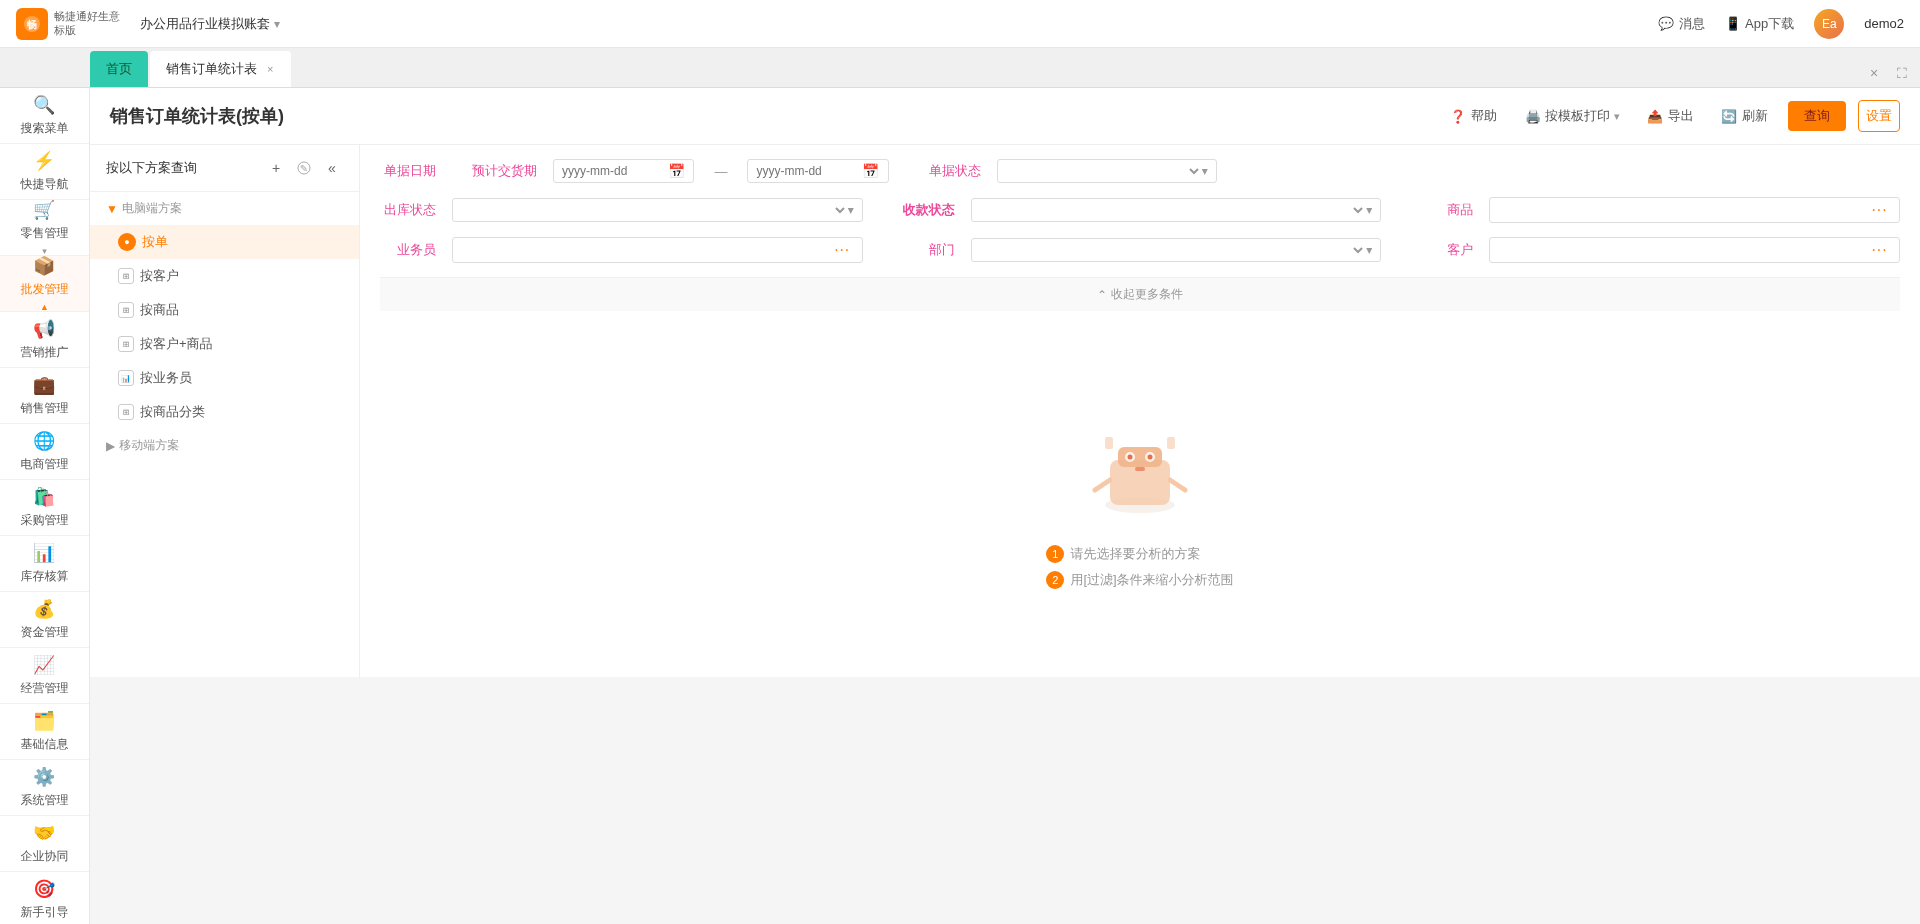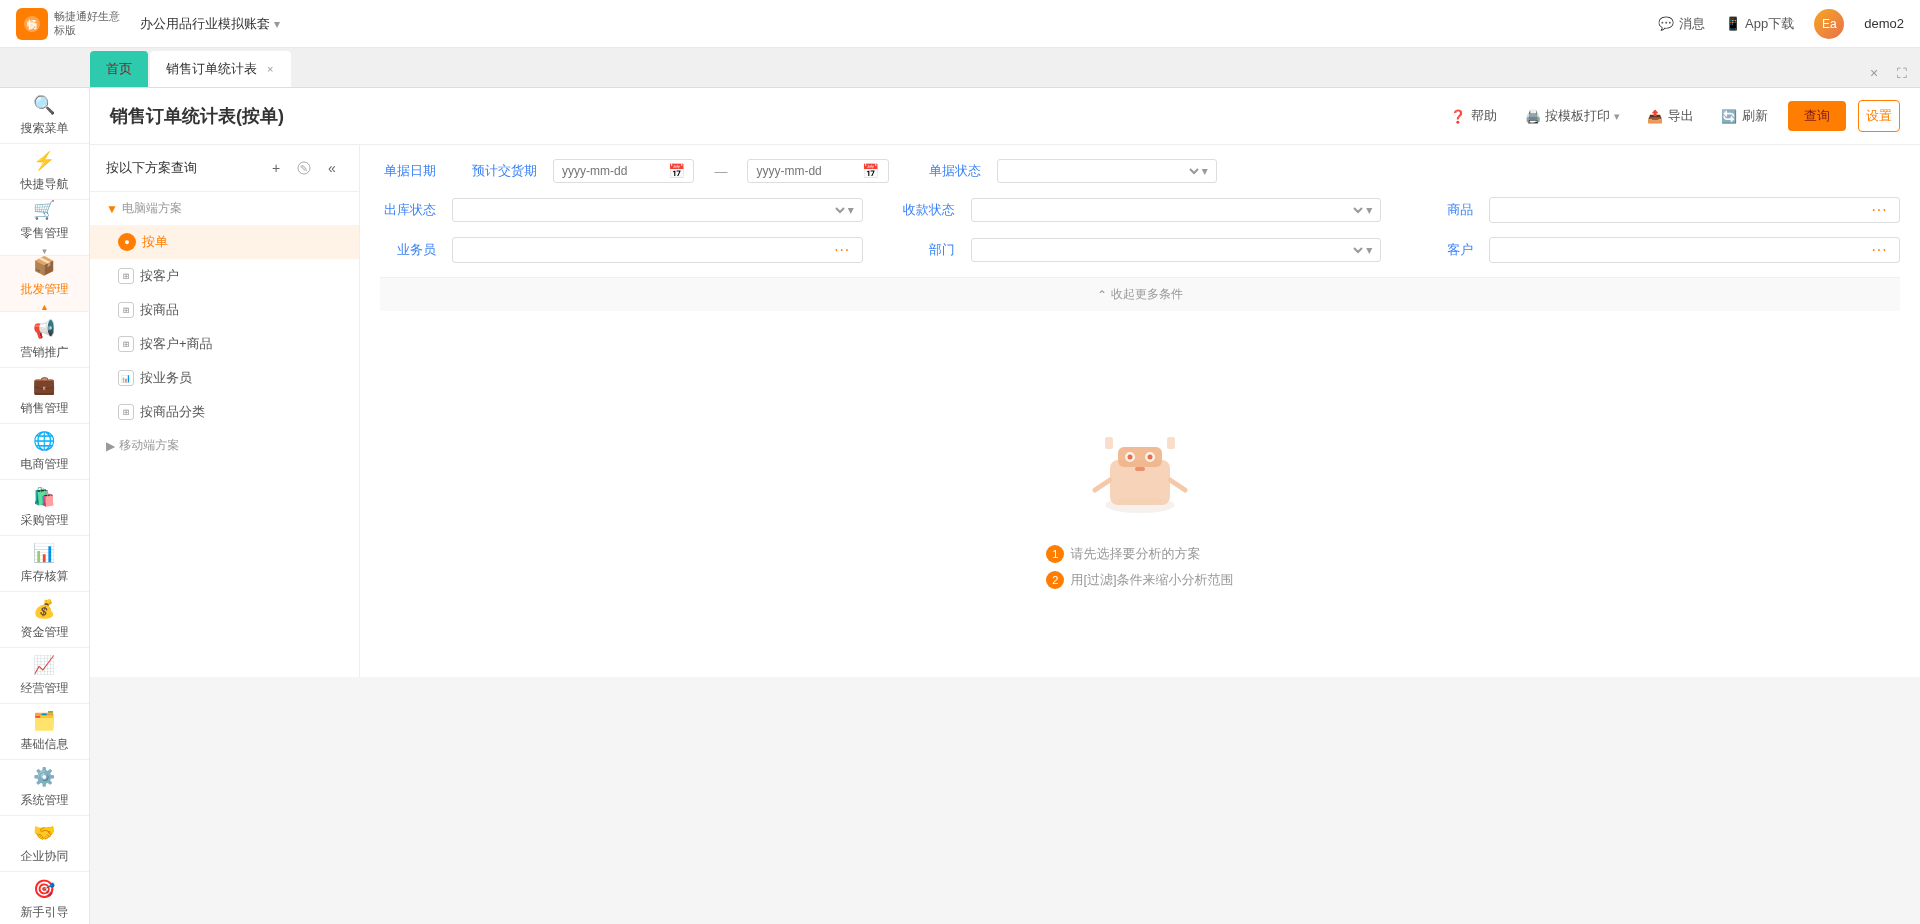--- a/index.html
+++ b/index.html
@@ -98,21 +98,21 @@
       color: #666;
       margin-right: 2px;
     }
     .tab-item.active {
       background: #fff;
       color: #333;
       font-weight: 500;
     }
     .tab-home {
       background: #2dcaad;
-      color: #7f1d1d;
+      color: #14532d;
       border-radius: 4px 4px 0 0;
     }
     .tab-close {
       font-size: 11px;
       color: #999;
       cursor: pointer;
       padding: 2px;
     }
     .tab-win-controls {
       margin-left: auto;
@@ -220,21 +220,21 @@
       font-size: 13px;
     }
     .filter-row {
       display: flex;
       align-items: center;
       gap: 16px;
       margin-bottom: 14px;
     }
     .filter-label {
       font-size: 13px;
-      color: #3b82f6;
+      color: #ec4899;
       white-space: nowrap;
       min-width: 56px;
       text-align: right;
     }
     .filter-control {
       display: flex;
       align-items: center;
       gap: 6px;
       flex: 1;
     }
@@ -705,21 +705,21 @@
 
         <div class="filter-row">
           <span class="filter-label">出库状态</span>
           <div class="select-wrap" style="flex:1;">
             <select>
               <option value=""></option>
             </select>
             <span class="dropdown-icon">▾</span>
           </div>
 
-          <span class="filter-label" style="margin-left:20px;">收款状态</span>
+          <span class="filter-label" style="margin-left:20px;font-weight:bold;">收款状态</span>
           <div class="select-wrap" style="flex:1;">
             <select>
               <option value=""></option>
             </select>
             <span class="dropdown-icon">▾</span>
           </div>
 
           <span class="filter-label" style="margin-left:20px;">商品</span>
           <div class="input-wrap" style="flex:1;">
             <input type="text" placeholder="" style="">

